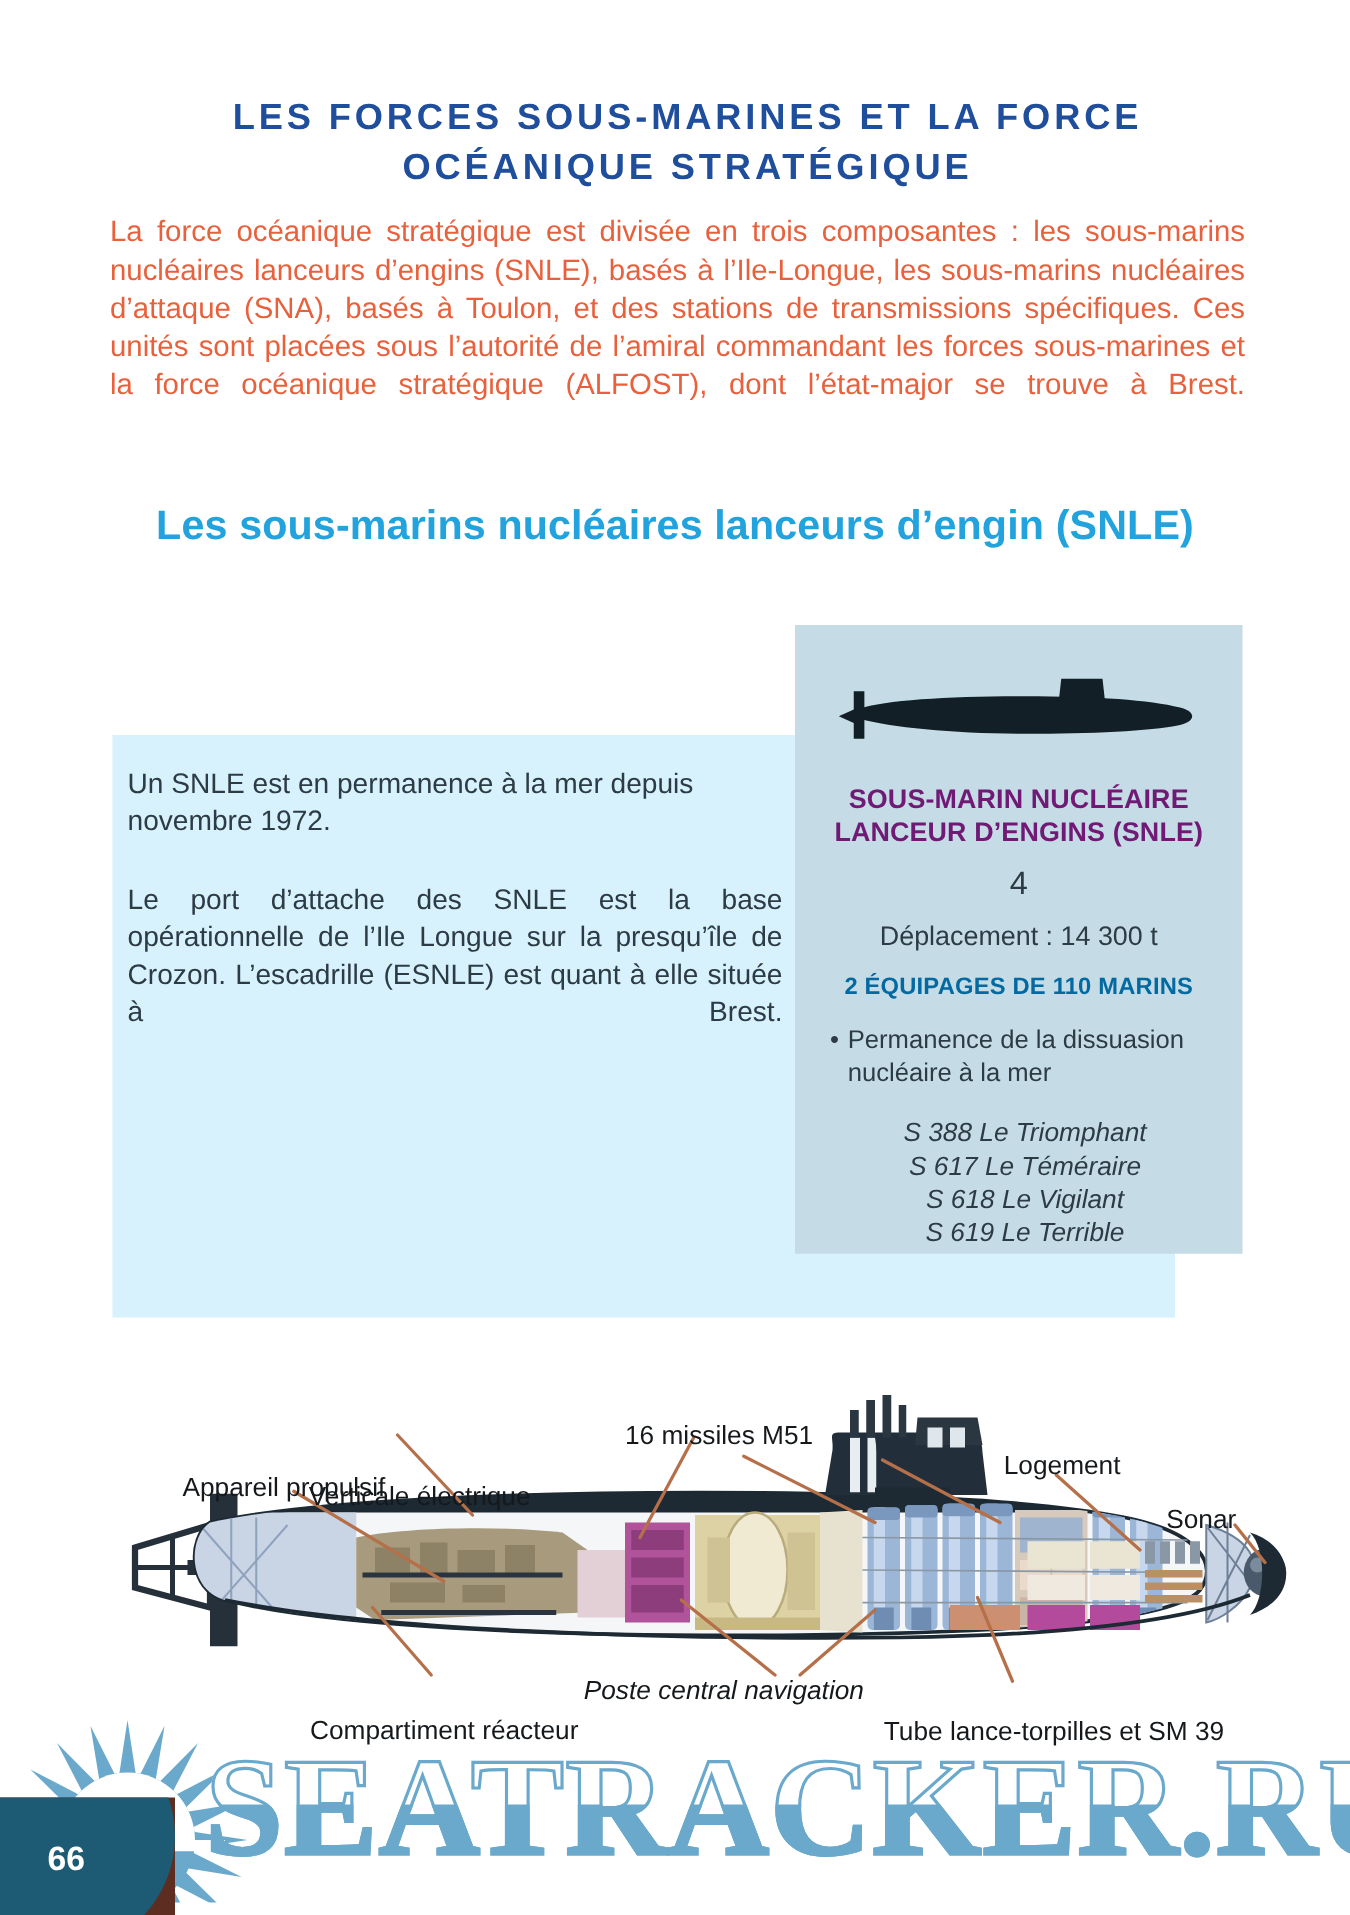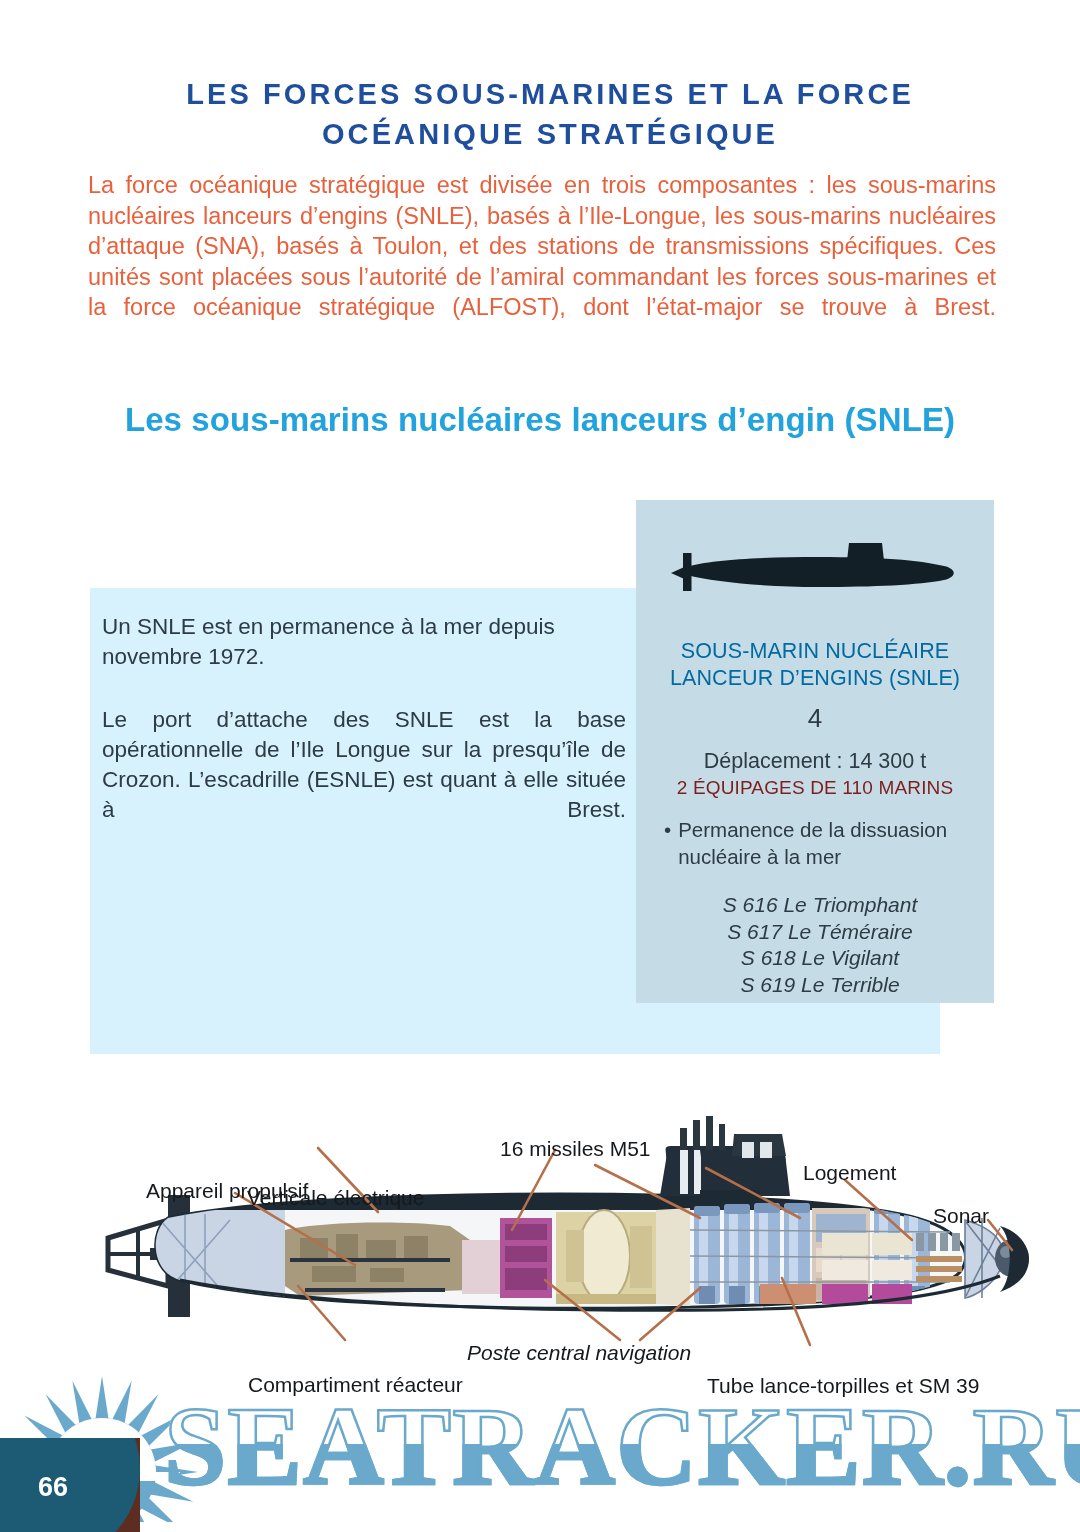--- a/index.html
+++ b/index.html
@@ -105,44 +105,45 @@
     width: 358px;
     height: 503px;
     background: #c5dce6;
     text-align: center;
   }
   .sub-icon {
     margin: 40px auto 0;
     display: block;
   }
   .card-title {
-    margin-top: 46px;
-    color: #0369a1;
-    font-weight: normal;
+    margin-top: 34px;
+    color: #701a75;
+    font-weight: bold;
     font-size: 21.5px;
     line-height: 27px;
     letter-spacing: 0.1px;
     padding: 0 12px;
   }
   .card-count {
     margin-top: 11px;
     color: #2d3b44;
     font-size: 26px;
     line-height: 30px;
     font-weight: 400;
   }
   .card-displacement {
     margin-top: 14px;
     color: #2d3b44;
     font-size: 21.5px;
     line-height: 28px;
   }
   .card-crew {
-    color: #7f1d1d;
-    font-weight: normal;
+    margin-top: 14px;
+    color: #0369a1;
+    font-weight: bold;
     font-size: 19px;
     line-height: 26px;
     letter-spacing: 0.15px;
   }
   .card-bullets {
     margin-top: 16px;
     text-align: left;
     padding-left: 28px;
     padding-right: 20px;
   }
@@ -284,21 +285,21 @@
   <div class="card-crew">2 ÉQUIPAGES DE 110 MARINS</div>
 
   <div class="card-bullets">
     <div class="bullet-row">
       <span class="dot">•</span>
       <span>Permanence de la dissuasion nucléaire à la mer</span>
     </div>
   </div>
 
   <div class="card-ships">
-    <div>S 616 Le Triomphant</div>
+    <div>S 388 Le Triomphant</div>
     <div>S 617 Le Téméraire</div>
     <div>S 618 Le Vigilant</div>
     <div>S 619 Le Terrible</div>
   </div>
 </div>
 
 <div class="diagram">
   <svg width="1080" height="330" viewBox="0 0 1080 330">
     <defs>
       <clipPath id="hullClip">

